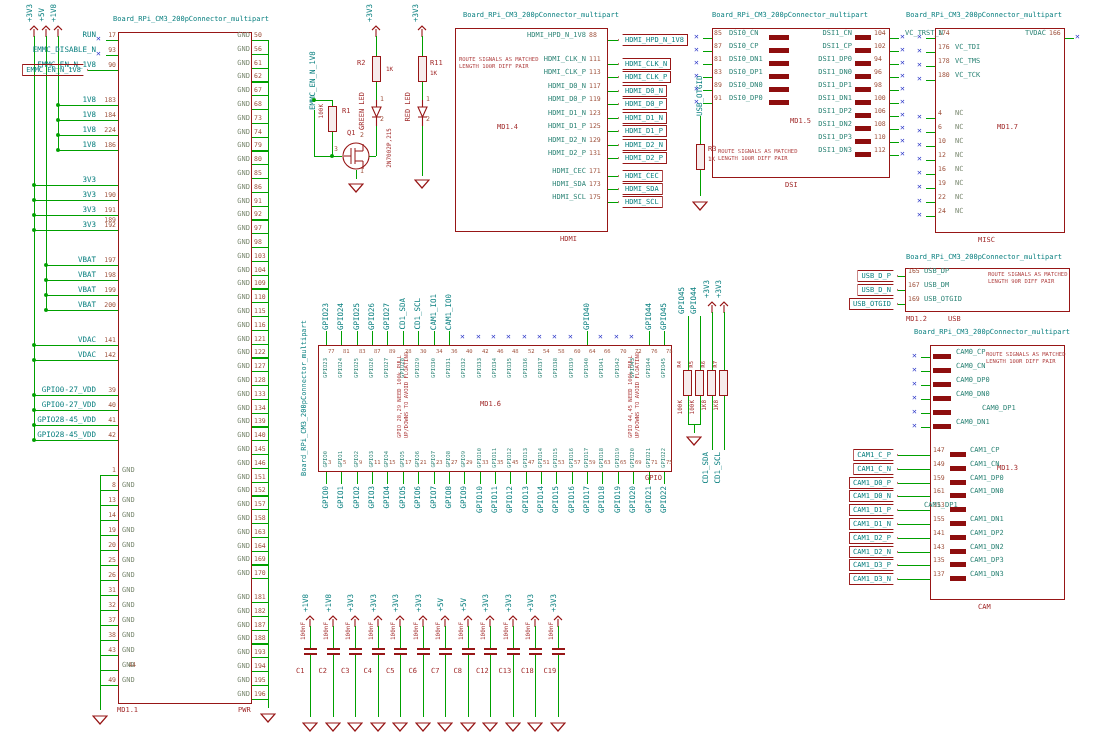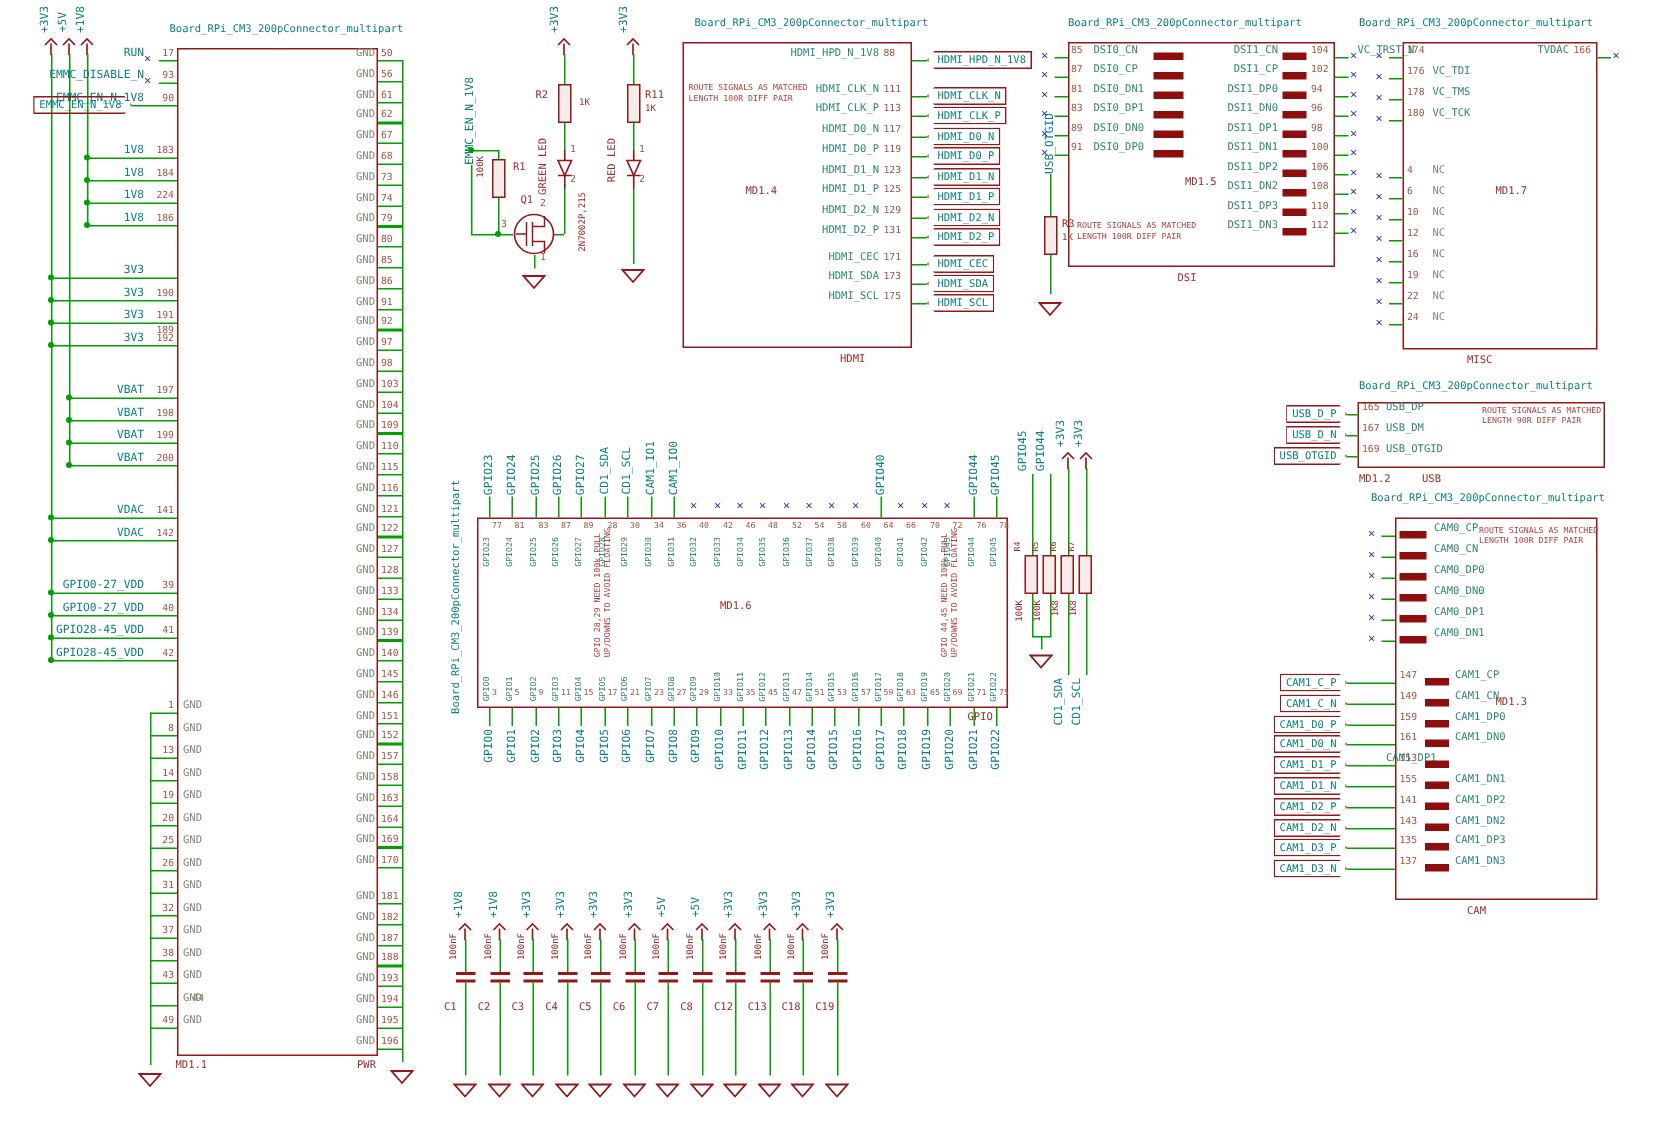--- a/index.html
+++ b/index.html
@@ -854,21 +854,21 @@
     <div class="wire h" style="left: 921px; top: 385px; width: 9px;"></div>
     <div class="bar" style="left: 933px; top: 382px; width: 18px;"></div>
     <div class="pname" style="left: 956px; top: 377px;">CAM0_DP0</div>
     <div class="x" style="left: 912px; top: 394px;">✕</div>
     <div class="wire h" style="left: 921px; top: 399px; width: 9px;"></div>
     <div class="bar" style="left: 933px; top: 396px; width: 18px;"></div>
     <div class="pname" style="left: 956px; top: 391px;">CAM0_DN0</div>
     <div class="x" style="left: 912px; top: 408px;">✕</div>
     <div class="wire h" style="left: 921px; top: 413px; width: 9px;"></div>
     <div class="bar" style="left: 933px; top: 410px; width: 18px;"></div>
-    <div class="pname" style="left: 956px; top: 405px;">CAM0_DP1</div>
+    <div class="pname" style="left: 982px; top: 405px;">CAM0_DP1</div>
     <div class="x" style="left: 912px; top: 422px;">✕</div>
     <div class="wire h" style="left: 921px; top: 427px; width: 9px;"></div>
     <div class="bar" style="left: 933px; top: 424px; width: 18px;"></div>
     <div class="pname" style="left: 956px; top: 419px;">CAM0_DN1</div>
     <div class="tag tagl" style="right: 206px; top: 449px;">CAM1_C_P</div>
     <div class="wire h" style="left: 898px; top: 455px; width: 32px;"></div>
     <div class="pnum" style="left: 933px; top: 447px;">147</div>
     <div class="bar" style="left: 950px; top: 452px; width: 16px;"></div>
     <div class="pname" style="left: 970px; top: 447px;">CAM1_CP</div>
     <div class="tag tagl" style="right: 206px; top: 463px;">CAM1_C_N</div>

